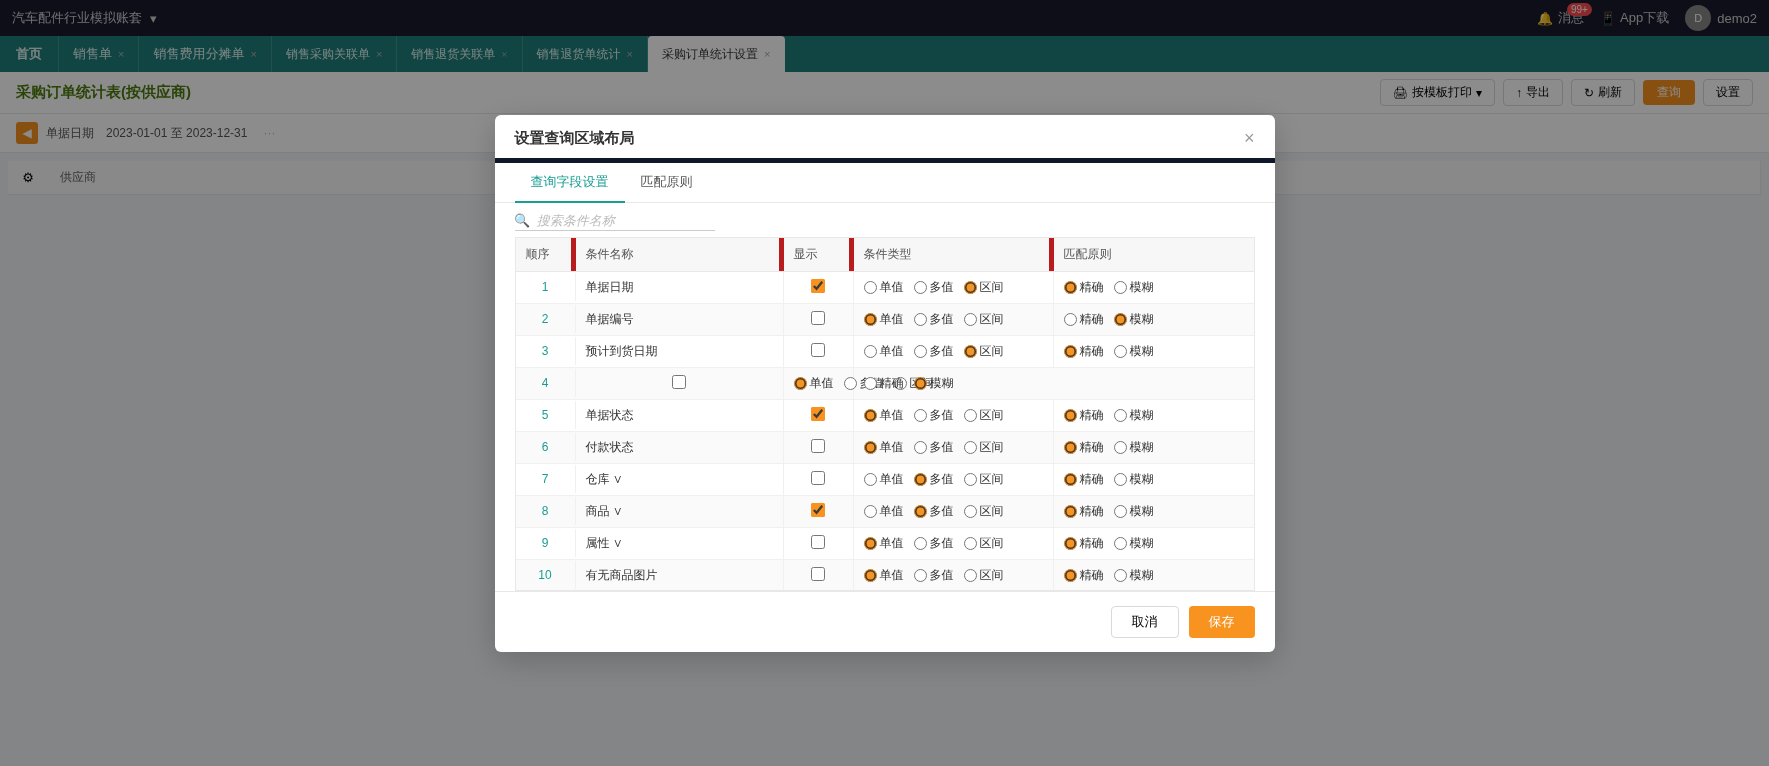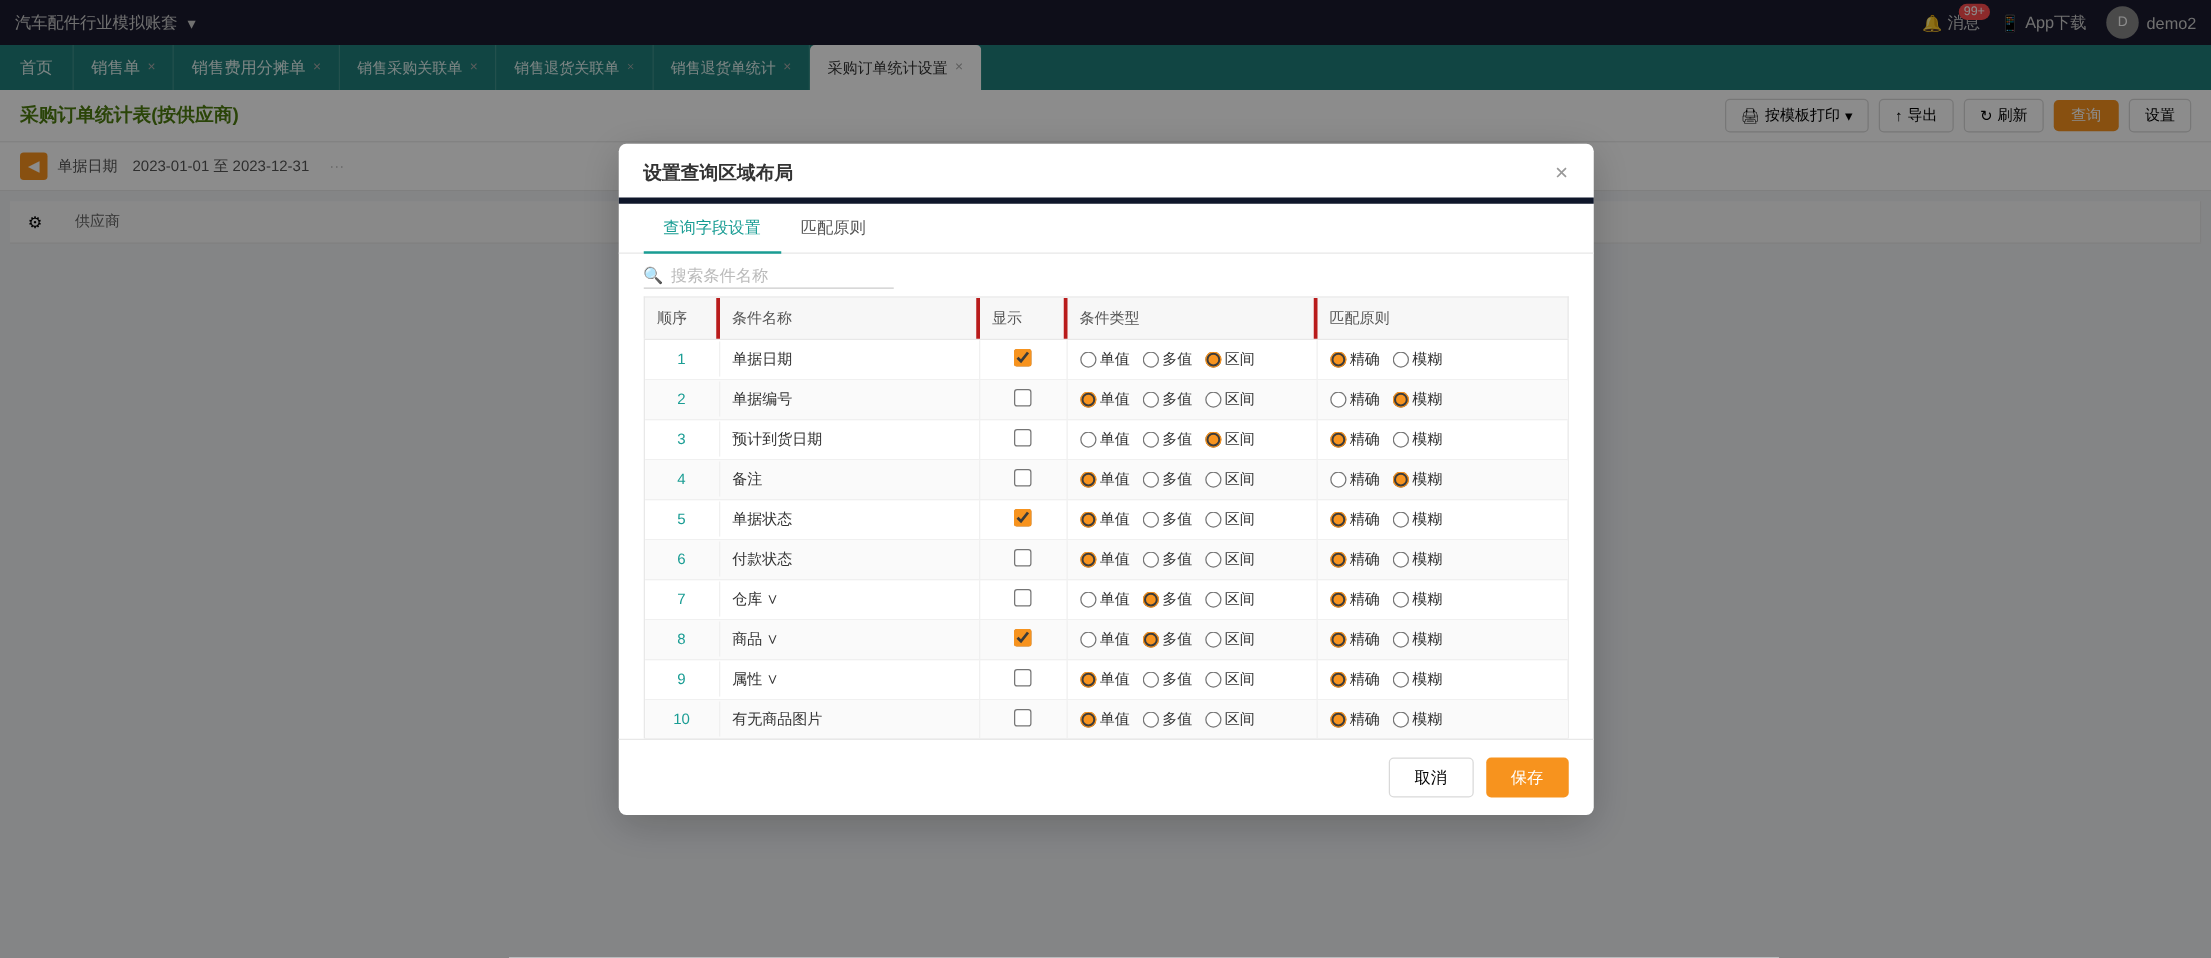--- a/index.html
+++ b/index.html
@@ -37,21 +37,21 @@
       display: flex;
       align-items: center;
       color: #e0f0ef;
       cursor: pointer;
       font-size: 13px;
       white-space: nowrap;
       border-right: 1px solid rgba(255,255,255,0.15);
     }
     .tab-item.active { background: white; color: #333; border-radius: 4px 4px 0 0; }
     .tab-item .close-x { margin-left: 6px; font-size: 11px; color: #aaa; cursor: pointer; }
-    .tab-home { padding: 5px 16px; }
+    .tab-home { padding: 5px 16px; font-weight: bold; }
 
     
     .page-header {
       height: 42px;
       background: white;
       display: flex;
       align-items: center;
       justify-content: space-between;
       padding: 0 16px;
       border-bottom: 1px solid #e8e8e8;
@@ -156,20 +156,21 @@
       gap: 6px;
     }
     .search-icon-char { color: #aaa; font-size: 13px; }
     .search-input {
       border: none;
       outline: none;
       font-size: 13px;
       color: #333;
       width: 160px;
       background: transparent;
+      font-style: italic;
     }
     .search-input::placeholder { color: #bbb; }
 
     
     .dialog-table {
       flex: 1;
       overflow: hidden;
       padding: 0 20px;
     }
     .dt-head {
@@ -177,21 +178,21 @@
       grid-template-columns: 60px 1fr 70px 200px 200px;
       background: #f7f7f7;
       border: 1px solid #e8e8e8;
       border-bottom: none;
     }
     .dt-th {
       padding: 8px 10px;
       font-size: 12px;
       color: #555;
       font-weight: 500;
-      border-right: 3px solid #b91c1c;
+      border-right: 5px solid #b91c1c;
     }
     .dt-th:last-child { border-right: none; }
 
     .dt-body {
       border: 1px solid #e8e8e8;
       overflow-y: auto;
       max-height: 320px;
     }
     .dt-row {
       display: grid;
@@ -427,21 +428,20 @@
                 </label>
                 <label class="radio-item">
                   <input type="radio" name="match_2" style="">
                   <span>模糊</span>
                 </label>
               </div>
             </div>
           </div>
           <div class="dt-row">
             <div class="dt-cell order-num">4</div>
-            <div class="dt-cell">备注</div>
             <div class="dt-cell" style="text-align: center;"><input type="checkbox" class="cb cb-orange" style=""></div>
             <div class="dt-cell">
               <div class="radio-group">
                 <label class="radio-item">
                   <input type="radio" name="type_3" checked="" style="">
                   <span>单值</span>
                 </label>
                 <label class="radio-item">
                   <input type="radio" name="type_3" style="">
                   <span>多值</span>

